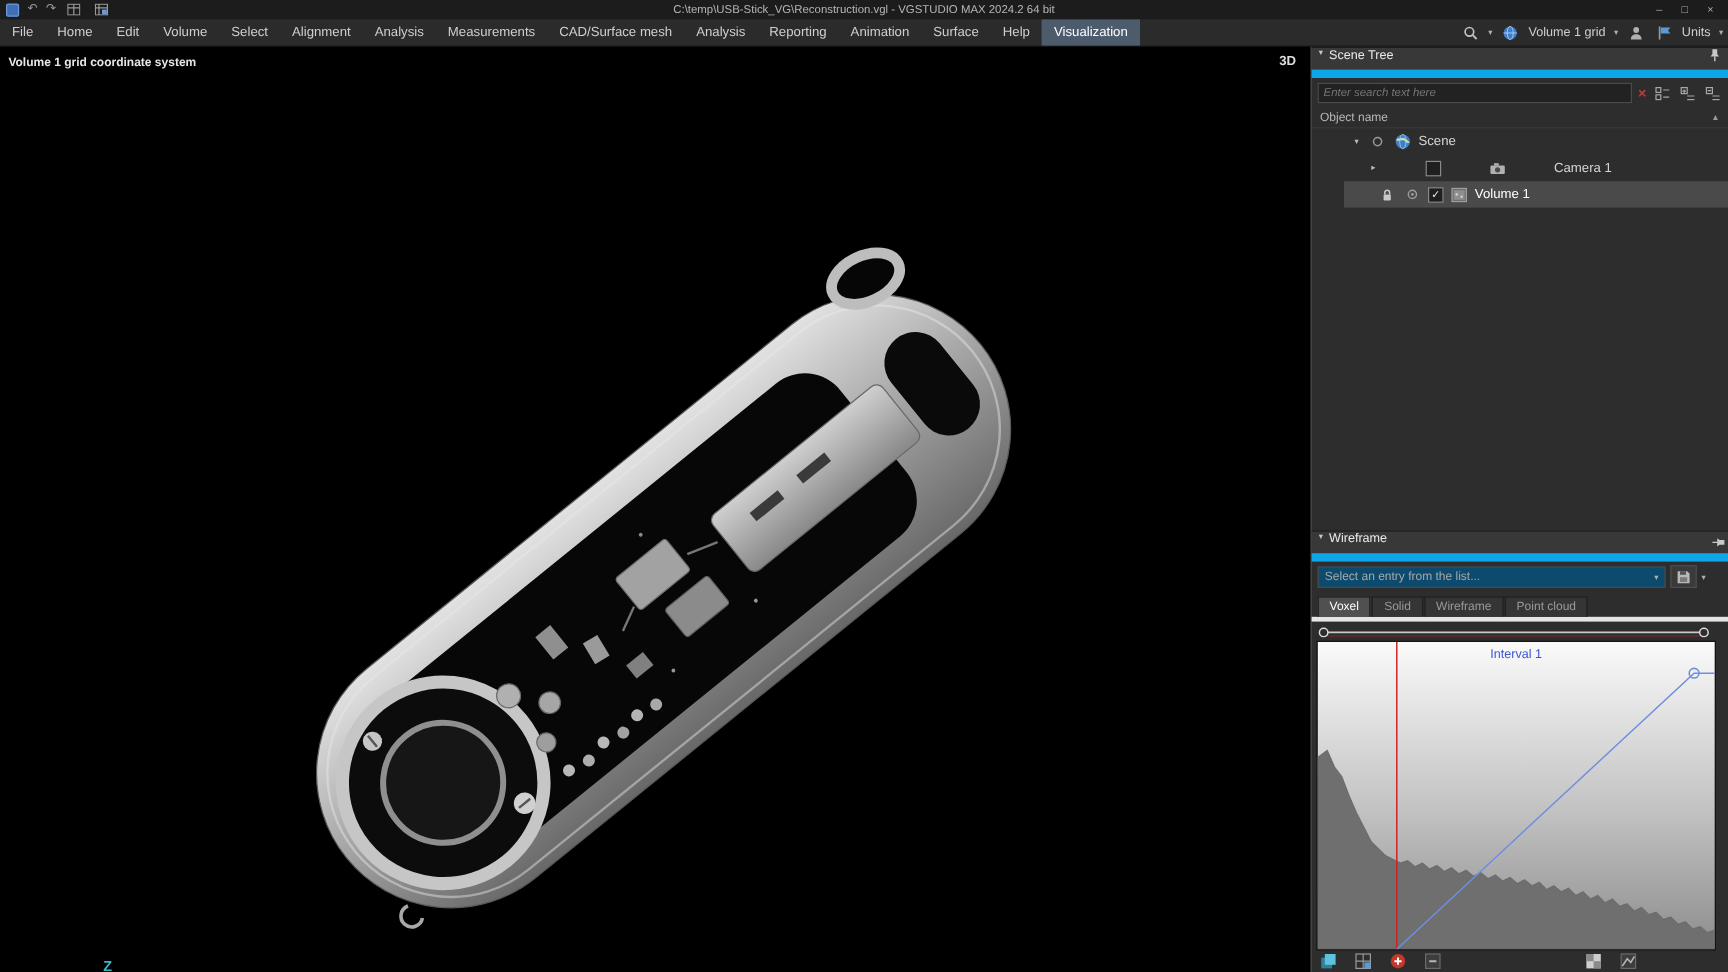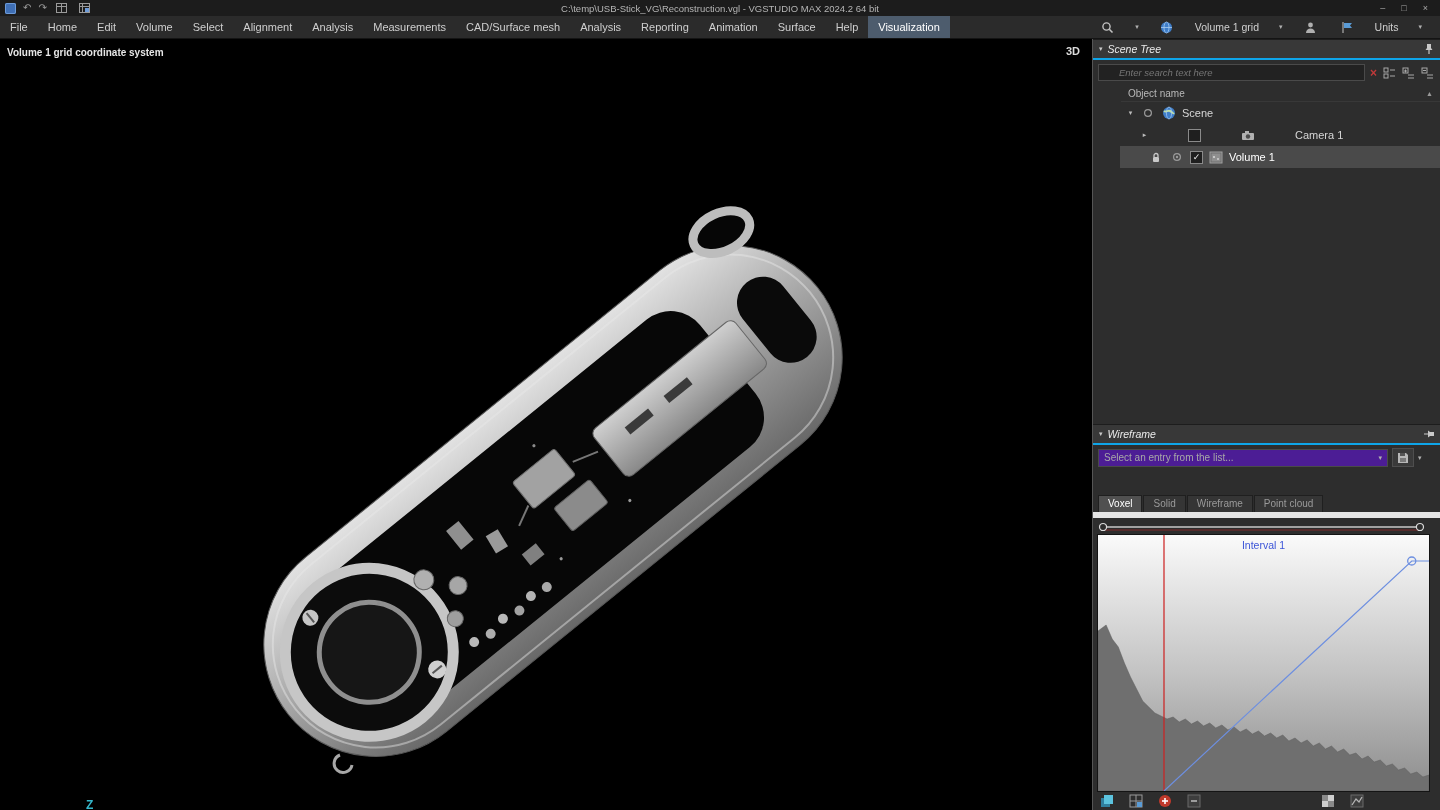--- a/index.html
+++ b/index.html
@@ -11,64 +11,64 @@
   .tb-icons{display:flex;align-items:center;gap:7px;padding-left:5px;z-index:2;}
   .tb-glyph{color:#9a9a9a;font-size:10px;line-height:10px;}
   .tb-title{position:absolute;left:0;right:0;text-align:center;color:#b5b5b5;font-size:9.5px;}
   .tb-controls{margin-left:auto;display:flex;align-items:center;gap:16px;padding-right:12px;z-index:2;color:#a8a8a8;font-size:9px;}
   .app-logo{width:11px;height:11px;border-radius:2px;background:#3f6fb5;box-shadow:inset 0 0 0 1px #6d9bd8;}
 
   
   .menubar{height:22px;background:#2b2b2b;border-bottom:1px solid #141414;display:flex;align-items:stretch;font-size:11px;color:#cfcfcf;flex:0 0 auto;}
   .menu-item{padding:0 10px;display:flex;align-items:center;white-space:nowrap;}
   .menu-item.active{background:#4d5c6d;color:#ffffff;}
-  .menu-right{margin-left:auto;display:flex;align-items:center;gap:20px;padding-right:18px;color:#cfcfcf;}
+  .menu-right{margin-left:auto;display:flex;align-items:center;gap:7px;padding-right:4px;color:#cfcfcf;}
   .mini-caret{font-size:7px;color:#b0b0b0;}
   .menu-right .label{font-size:10.5px;}
 
   
   .main{flex:1;display:flex;min-height:0;}
   .viewport{flex:1;position:relative;background:#000;overflow:hidden;font-weight:bold;}
   .coord-label{position:absolute;top:8px;left:7px;color:#e6e6e6;font-size:10px;z-index:3;}
   .view-mode{position:absolute;top:6px;right:12px;color:#dcdcdc;font-size:11px;z-index:3;}
   .axis-z{position:absolute;bottom:-2px;left:86px;color:#35b8cc;font-size:12px;z-index:3;}
   .scene-svg{position:absolute;inset:0;}
 
   
   .sidepanel{width:347px;flex:0 0 347px;background:#2d2d2d;border-left:1px solid #555;display:flex;flex-direction:column;color:#cccccc;font-size:10.5px;}
-  .panel-header{height:18px;flex:0 0 18px;background:#383838;border-top:1px solid #1d1d1d;border-bottom:2px solid #0ea5e9;display:flex;align-items:center;padding:0 6px;color:#eaeaea;font-style:italic;}
+  .panel-header{height:18px;flex:0 0 18px;background:#383838;border-top:1px solid #1d1d1d;border-bottom:7px solid #0ea5e9;display:flex;padding:0 6px;color:#eaeaea;}
   .panel-header .tri{font-size:7px;margin-right:5px;color:#c9c9c9;}
   .panel-header .pin{margin-left:auto;display:flex;}
   .pin-rot{transform:rotate(90deg);}
 
   .search-row{display:flex;align-items:center;gap:5px;padding:4px 5px;flex:0 0 auto;}
-  .search-input{width:252px;height:15px;background:#222;border:1px solid #4a4a4a;color:#9a9a9a;font-style:italic;font-size:9.5px;padding:0 20px;outline:none;}
+  .search-input{width:252px;height:15px;background:#222;border:1px solid #4a4a4a;color:#9a9a9a;font-style:italic;font-size:9.5px;padding:0 4px;outline:none;}
   .clear-x{color:#c03a3a;font-size:12px;font-weight:bold;line-height:12px;}
   .mini-btn{display:flex;align-items:center;justify-content:center;width:16px;height:14px;}
 
-  .col-header{height:16px;flex:0 0 16px;display:flex;align-items:center;padding:0 7px;color:#b8b8b8;font-size:10px;border-bottom:1px solid #383838;margin-left:28px;}
+  .col-header{height:16px;flex:0 0 16px;display:flex;align-items:center;padding:0 7px;color:#b8b8b8;font-size:10px;border-bottom:1px solid #383838;}
   .col-header .sort{margin-left:auto;font-size:7px;color:#9a9a9a;}
 
   .tree{flex:0 0 auto;}
   .tree-row{height:22px;display:flex;align-items:center;gap:5px;font-size:11px;color:#d6d6d6;margin-left:27px;}
   .tree-row.selected{background:#4a4a4a;color:#fff;}
   .caret{width:9px;text-align:center;font-size:7px;color:#bcbcbc;}
   .checkbox{width:11px;height:11px;border:1px solid #8a8a8a;background:#1f1f1f;display:flex;align-items:center;justify-content:center;font-size:9px;color:#efefef;line-height:9px;flex:0 0 auto;}
   .indent1{padding-left:20px;gap:39px;}
   .indent2{padding-left:28px;}
   .tree-row.root{padding-left:6px;}
 
   .spacer{flex:1 1 auto;}
 
   .preset-row{display:flex;align-items:center;gap:4px;padding:3px 5px;flex:0 0 auto;}
-  .preset-select{width:278px;height:16px;background:#4c1d95;border:1px solid #4a4a4a;display:flex;align-items:center;padding:0 5px;color:#a8a8a8;font-size:10px;}
+  .preset-select{width:278px;height:16px;background:#0c4a6e;border:1px solid #4a4a4a;display:flex;align-items:center;padding:0 5px;color:#a8a8a8;font-size:10px;}
   .preset-select .mini-caret{margin-left:auto;}
   .disk-btn{width:20px;height:17px;display:flex;align-items:center;justify-content:center;background:#3a3a3a;border:1px solid #4e4e4e;}
 
-  .tabs{display:flex;gap:1px;padding:4px 0 0 5px;border-bottom:6px solid #e5e5e5;flex:0 0 auto;margin-top:21px;}
+  .tabs{display:flex;gap:1px;padding:4px 0 0 5px;border-bottom:4px solid #e5e5e5;flex:0 0 auto;}
   .tab{padding:2px 9px 3px;background:#353535;color:#9a9a9a;font-size:10px;border:1px solid #1f1f1f;border-bottom:none;white-space:nowrap;}
   .tab.active{background:#505050;color:#fff;}
 
   .ramp{height:14px;flex:0 0 14px;margin:2px 14px 0 4px;position:relative;}
   .histogram{height:256px;flex:0 0 256px;margin:0 10px 0 4px;position:relative;border:1px solid #141414;}
   .histogram svg{display:block;width:100%;height:100%;}
   .interval-label{position:absolute;top:4px;left:0;right:0;text-align:center;color:#3c55d8;font-size:10.5px;z-index:2;}
 
   .hist-toolbar{height:16px;flex:0 0 16px;display:flex;align-items:flex-start;gap:13px;padding:2px 75px 0 6px;overflow:hidden;}
   .hist-toolbar .right-group{margin-left:auto;display:flex;gap:13px;}

